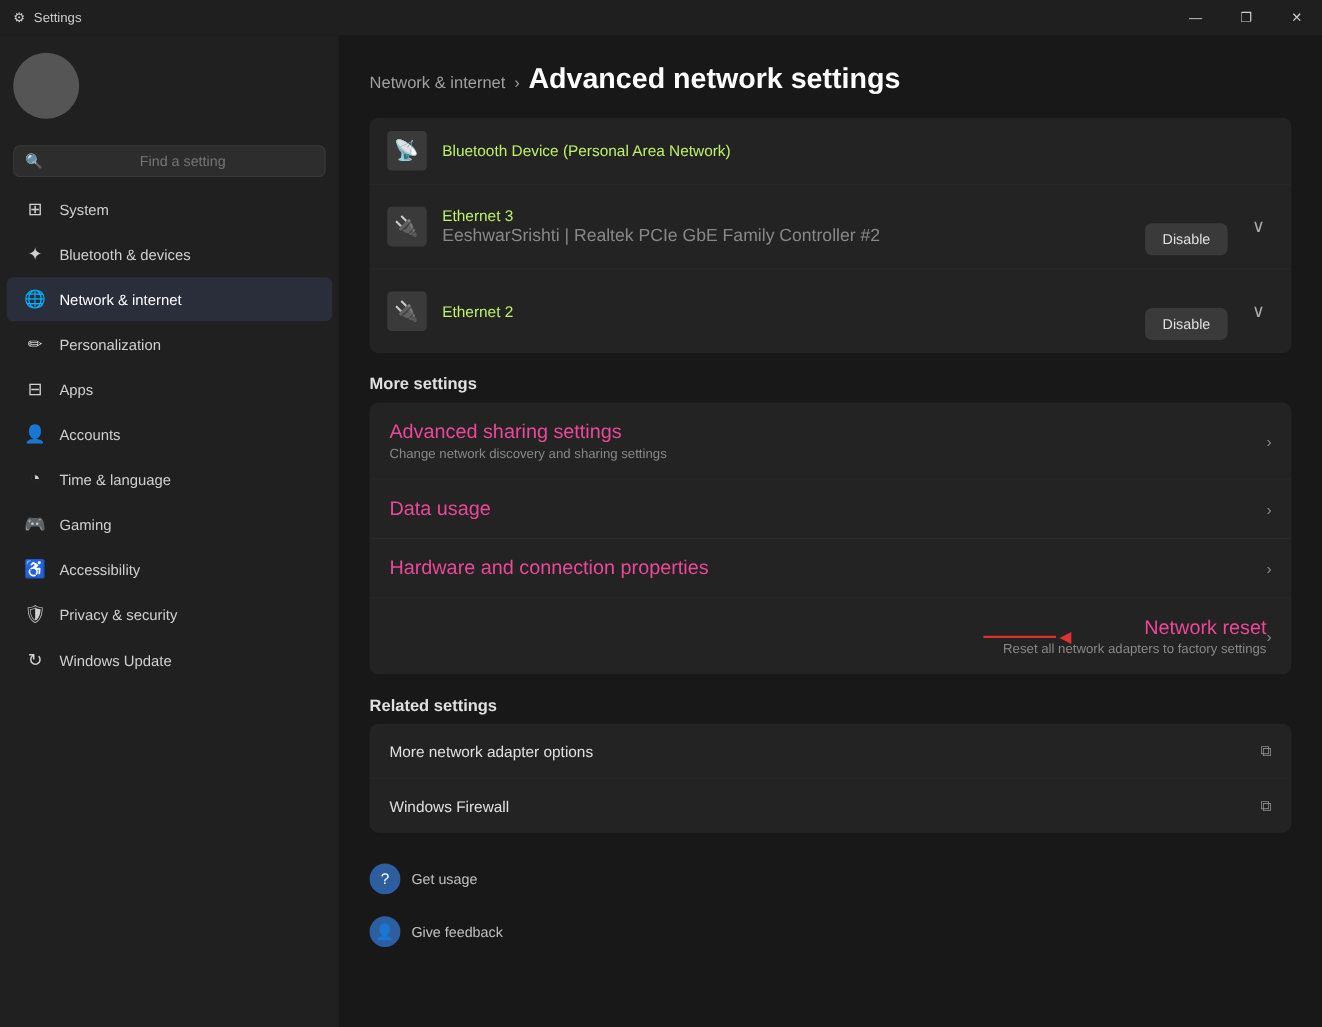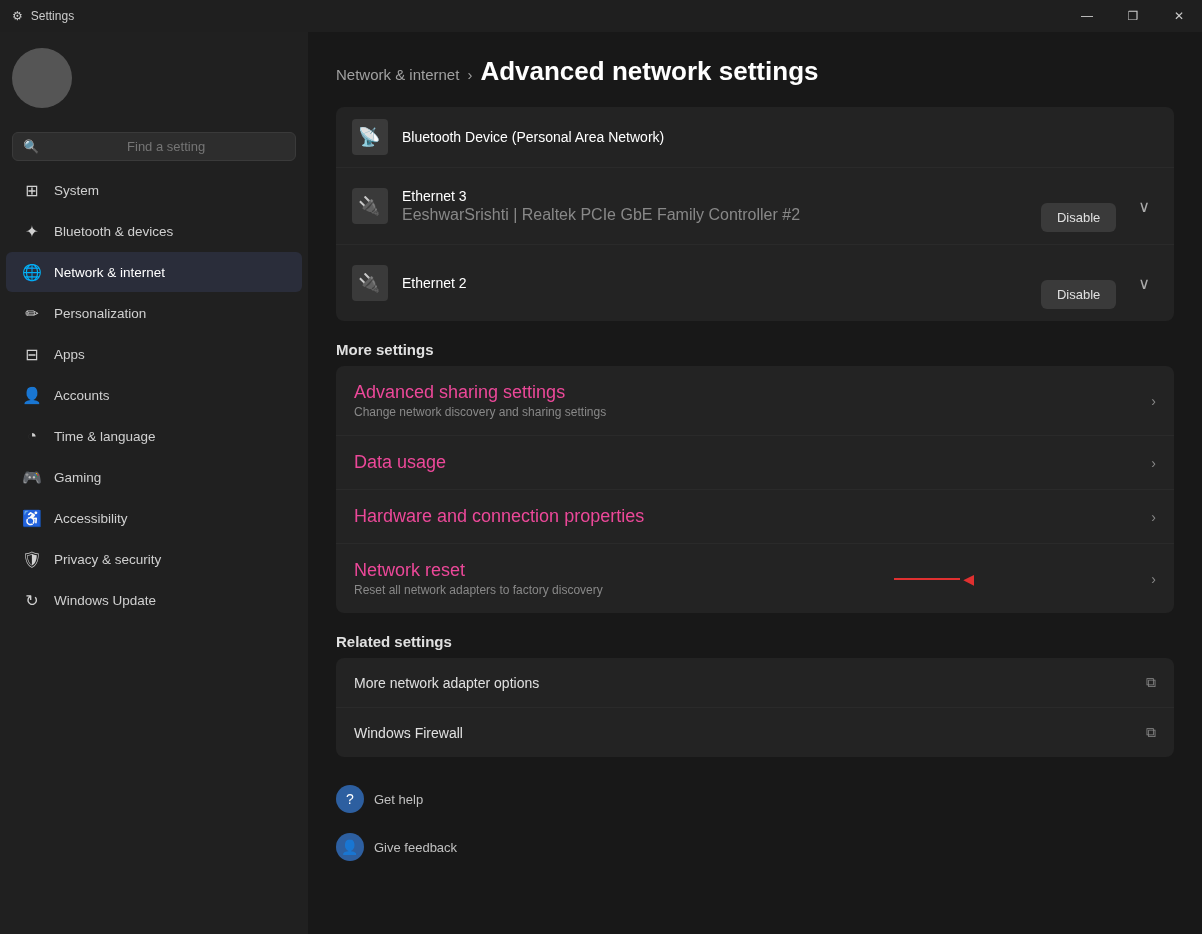--- a/index.html
+++ b/index.html
@@ -165,21 +165,21 @@
       height: 36px;
       background: #3a3a3a;
       border-radius: 4px;
       display: flex;
       align-items: center;
       justify-content: center;
       font-size: 18px;
       flex-shrink: 0;
     }
     .adapter-info { flex: 1; }
-    .adapter-name { font-size: 14px; font-weight: 500; color: #ffffff; }
+    .adapter-name { font-size: 14px; font-weight: 500; color: #bef264; }
     .adapter-desc { font-size: 16px; color: #888; margin-top: 2px; }
     .disable-btn {
       background: #3a3a3a;
       border: none;
       border-radius: 6px;
       color: #e0e0e0;
       padding: 7px 16px;
       font-size: 13px;
       cursor: pointer;
       margin-top: 23px;
@@ -220,20 +220,21 @@
       border-bottom: 1px solid #2a2a2a;
       cursor: pointer;
     }
     .related-row:last-child { border-bottom: none; }
     .related-row-title { flex: 1; font-size: 14px; color: #e0e0e0; }
     .external-icon { color: #888; font-size: 14px; }
 
     
     .reset-row {
       position: relative;
+      text-align: right;
     }
     .arrow-indicator {
       position: absolute;
       right: 200px;
       top: 50%;
       transform: translateY(-50%);
       display: flex;
       align-items: center;
     }
     .red-arrow {
@@ -421,21 +422,21 @@
       </div>
       <div class="settings-row">
         <div class="settings-row-info">
           <div class="settings-row-title">Hardware and connection properties</div>
         </div>
         <span class="chevron-right">›</span>
       </div>
       <div class="settings-row reset-row">
         <div class="settings-row-info">
           <div class="settings-row-title">Network reset</div>
-          <div class="settings-row-desc">Reset all network adapters to factory discovery</div>
+          <div class="settings-row-desc">Reset all network adapters to factory settings</div>
         </div>
         <div class="arrow-indicator">
           <div class="red-arrow"></div>
         </div>
         <span class="chevron-right">›</span>
       </div>
     </div>
 
     <div class="section-label">Related settings</div>
 
@@ -446,21 +447,21 @@
       </div>
       <div class="related-row">
         <span class="related-row-title">Windows Firewall</span>
         <span class="external-icon">⧉</span>
       </div>
     </div>
 
     <div class="help-section">
       <div class="help-link">
         <div class="help-link-icon">?</div>
-        <span>Get help</span>
+        <span>Get usage</span>
       </div>
       <div class="help-link">
         <div class="help-link-icon">👤</div>
         <span>Give feedback</span>
       </div>
     </div>
   </div>
 </div>
 
 </body></html>

